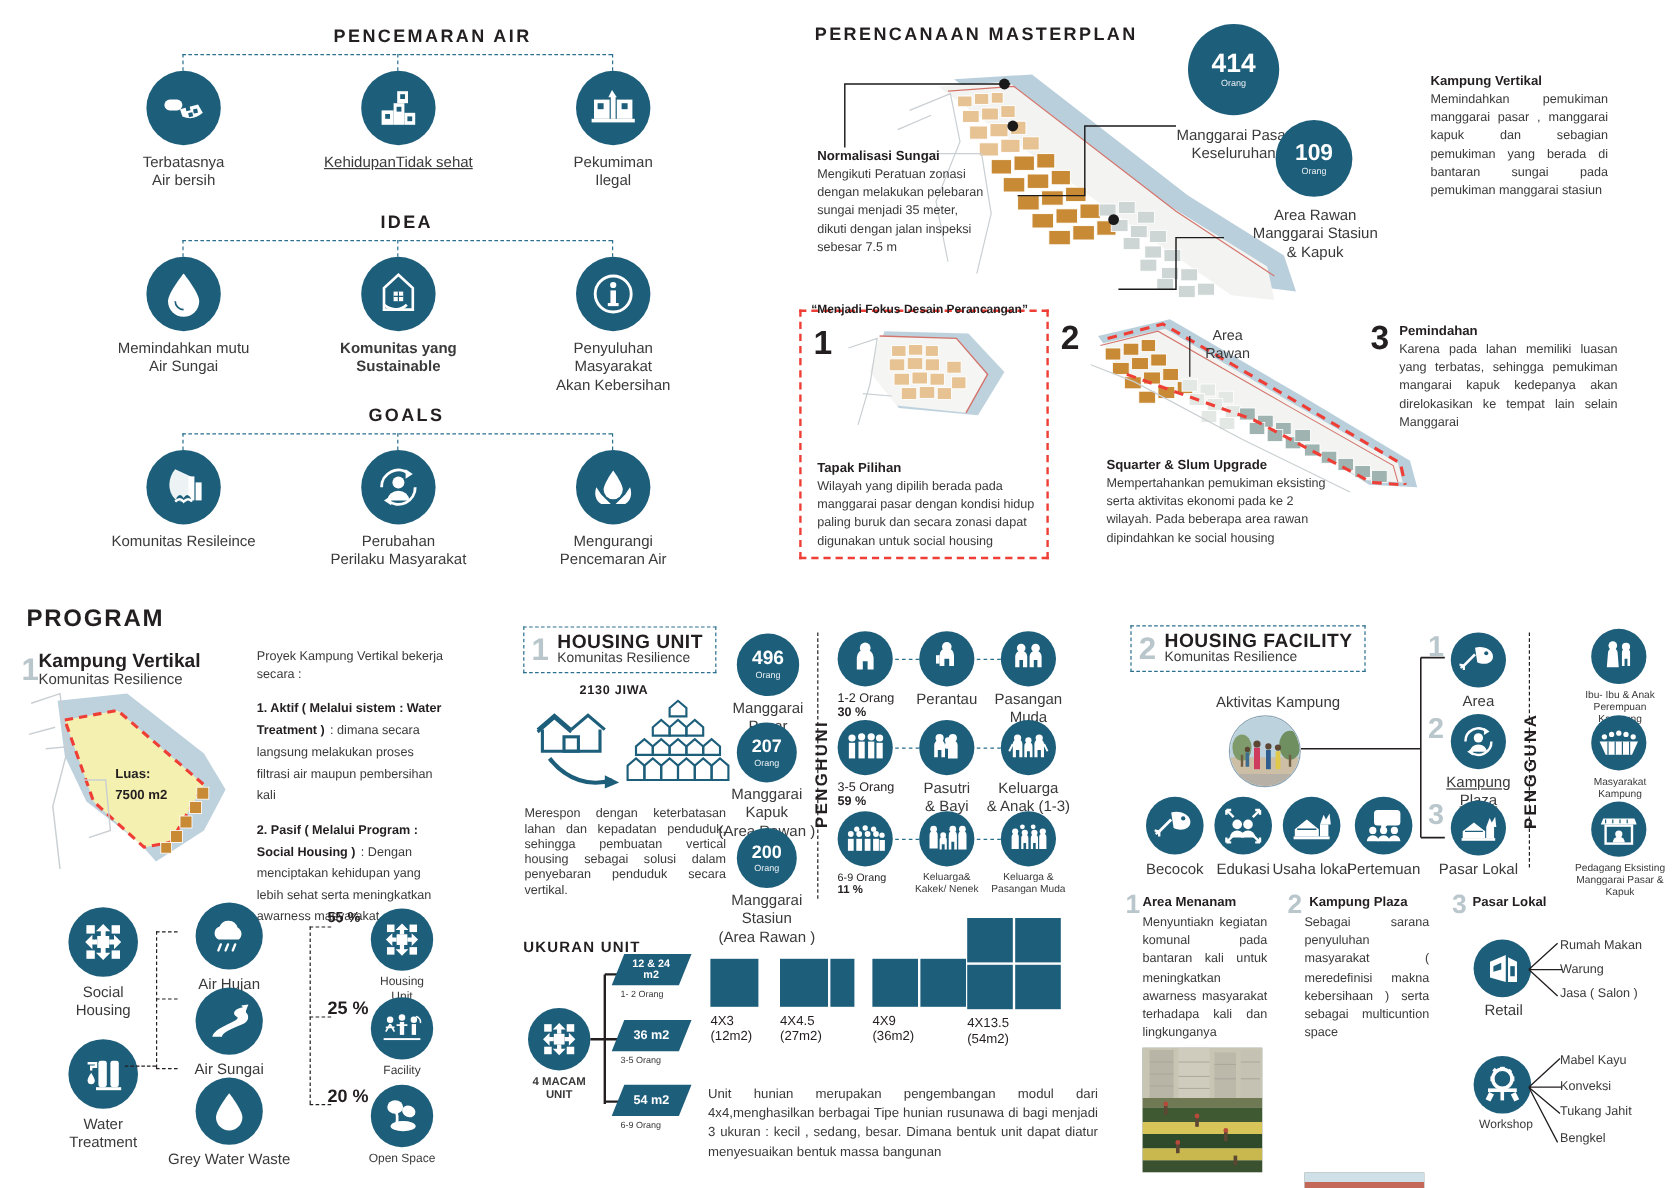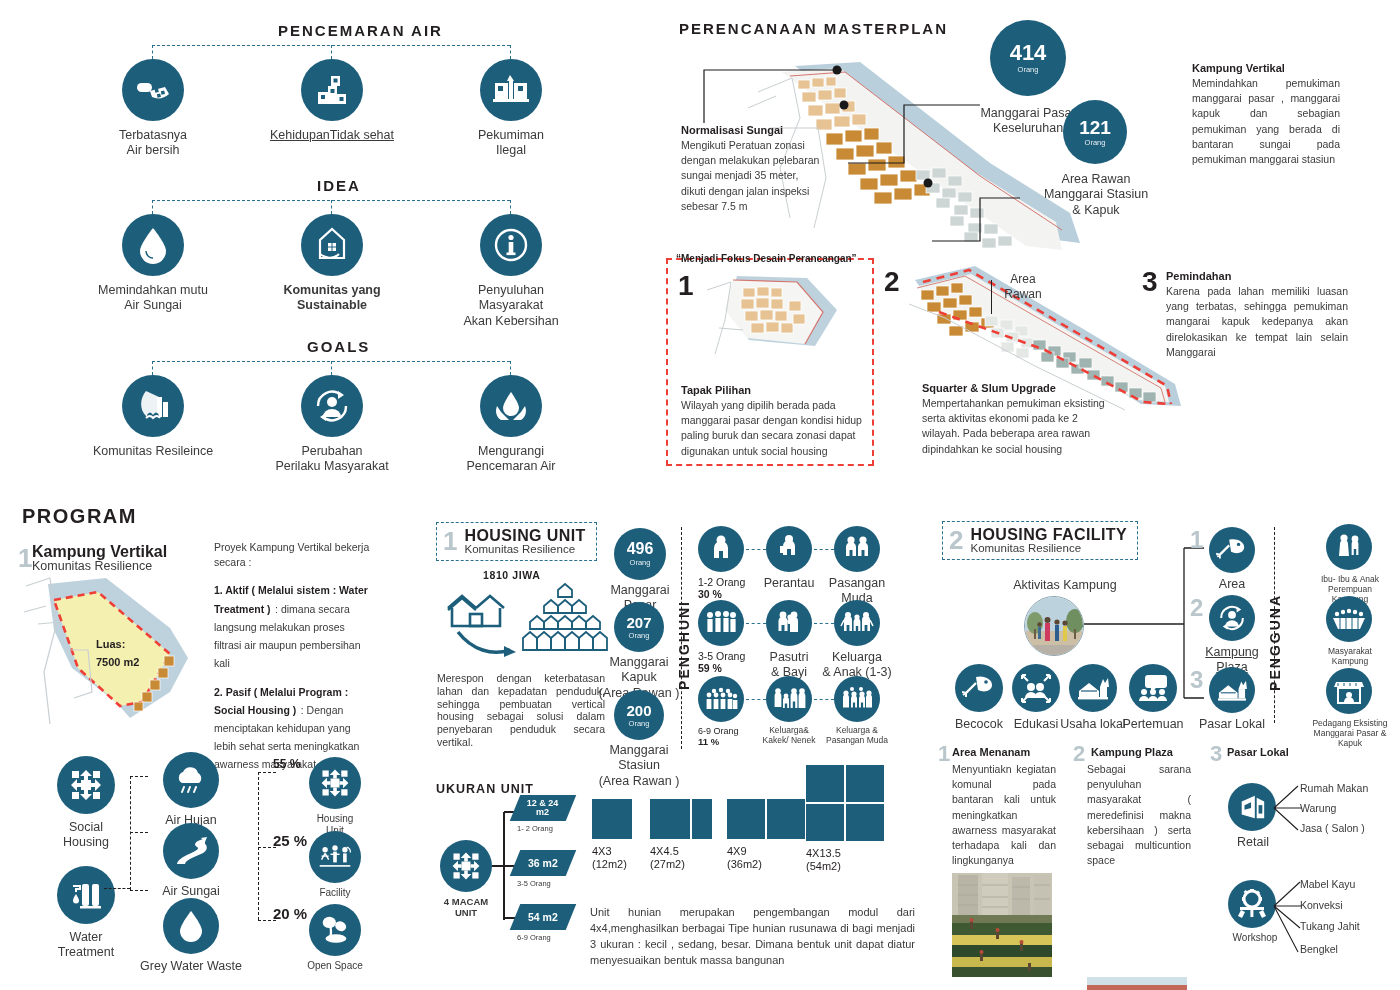--- a/index.html
+++ b/index.html
@@ -290,21 +290,21 @@
 </svg>
 
 <div class="abs pill" style="left:990px;top:20px;width:76px;height:76px;">
   <div class="v" style="font-size:22px;">414</div>
   <div class="u">Orang</div>
 </div>
 <div class="abs cap" style="left:958px;top:106px;width:140px;white-space:pre-line;">Manggarai Pasar
 Keseluruhan</div>
 
 <div class="abs pill" style="left:1063px;top:100px;width:64px;height:64px;">
-  <div class="v" style="font-size:19px;">121</div>
+  <div class="v" style="font-size:19px;">109</div>
   <div class="u">Orang</div>
 </div>
 <div class="abs cap" style="left:1030px;top:172px;width:132px;white-space:pre-line;">Area Rawan
 Manggarai Stasiun
 &amp; Kapuk</div>
 
 <div class="abs" style="left:681px;top:124px;width:140px;">
   <div class="hdr-b">Normalisasi Sungai</div>
   <div class="bodytxt" style="text-align:left;margin-top:2px;">Mengikuti Peratuan zonasi dengan melakukan pelebaran sungai menjadi 35 meter, dikuti dengan jalan inspeksi sebesar 7.5 m</div>
 </div>
@@ -578,21 +578,21 @@
 </div>
 
 <div class="abs tagbox" style="left:436px;top:522px;">
   <span class="big-num" style="font-size:26px;">1</span>
   <span>
     <span class="t1" style="display:block;">HOUSING UNIT</span>
     <span class="t2" style="display:block;margin-top:-2px;">Komunitas Resilience</span>
   </span>
 </div>
 
-<div class="abs" style="left:483px;top:569px;font-size:10.5px;font-weight:bold;letter-spacing:.6px;">1810 JIWA</div>
+<div class="abs" style="left:483px;top:569px;font-size:10.5px;font-weight:bold;letter-spacing:.6px;">2130 JIWA</div>
 
 <svg class="abs" style="left:440px;top:580px;" width="180" height="84" viewBox="0 0 180 84">
   <g stroke="#1d5e7b" stroke-width="2.6" fill="none">
     <path d="M8 28 L22 16 L36 28"></path>
       <path d="M36 28 L50 16 L64 28"></path>
     <path d="M12 28 v18 h48 v-18"></path>
       <rect x="30" y="34" width="12" height="12"></rect>
     <path d="M8 30 L22 18 L36 30"></path>
   </g>
   <path d="M18 52 C32 70 52 76 70 70" stroke="#1d5e7b" stroke-width="3.5" fill="none"></path>

